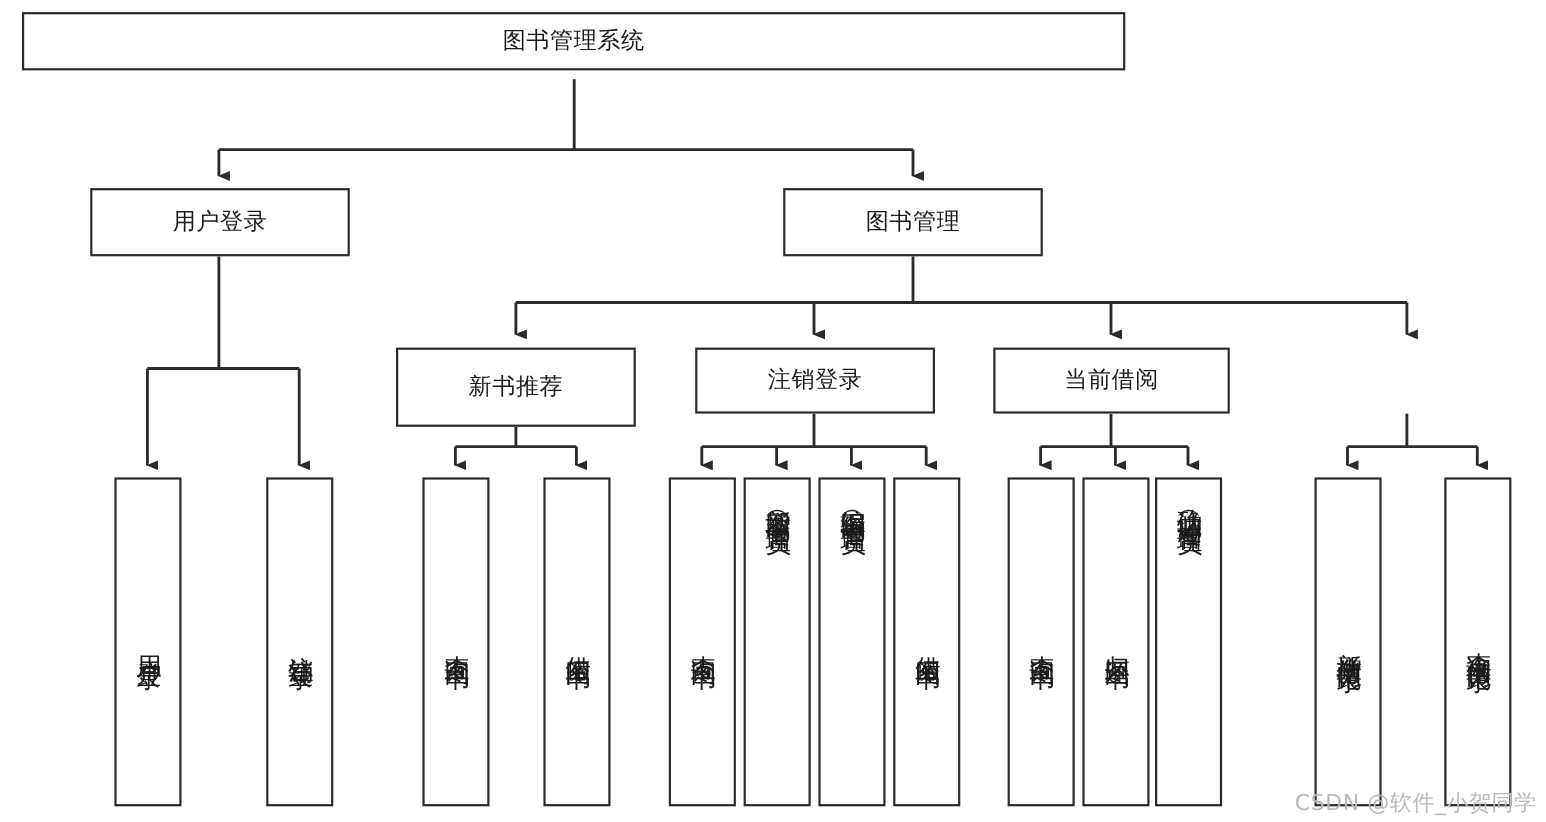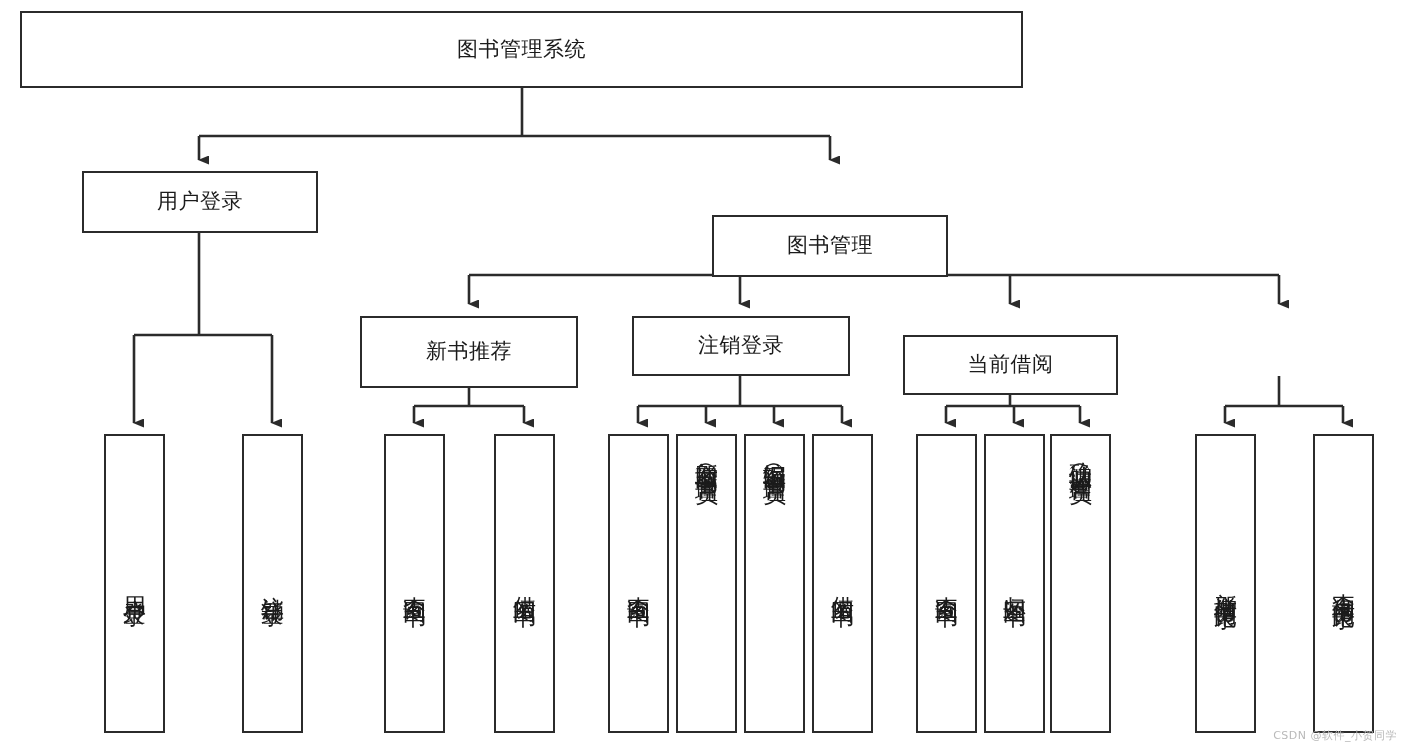--- a/index.html
+++ b/index.html
@@ -57,21 +57,21 @@
     margin: 0 auto;
   }
   .node.vert.mid {
     align-items: center;
     padding-top: 0;
   }
   #watermark {
     position: absolute;
     right: 8px;
     bottom: 4px;
-    font-size: 11px;
+    font-size: 20px;
     color: #b9b9b9;
     white-space: nowrap;
     letter-spacing: 0.5px;
   }
 </style>
 </head>
 <body>
 
 <div id="canvas">
 
@@ -118,41 +118,41 @@
       <path d="M1014,406 L1014,423" marker-end="url(#arrow)"></path>
       <path d="M1080,406 L1080,423" marker-end="url(#arrow)"></path>
 
       <path d="M1279,376 L1279,406"></path>
       <path d="M1225,406 L1343,406"></path>
       <path d="M1225,406 L1225,423" marker-end="url(#arrow)"></path>
       <path d="M1343,406 L1343,423" marker-end="url(#arrow)"></path>
     </g>
   </svg>
 
-  <div class="node horiz" style="left:20px; top:11px; width:1003px; height:77px;">
+  <div class="node horiz" style="left:20px; top:11px; width:1003px; height:53px;">
     <span class="label">图书管理系统</span>
   </div>
 
   <div class="node horiz" style="left:82px; top:171px; width:236px; height:62px;">
     <span class="label">用户登录</span>
   </div>
 
-  <div class="node horiz" style="left:712px; top:171px; width:236px; height:62px;margin-top:44px;">
+  <div class="node horiz" style="left:712px; top:171px; width:236px; height:62px;">
     <span class="label">图书管理</span>
   </div>
 
   <div class="node horiz" style="left:360px; top:316px; width:218px; height:72px;">
     <span class="label">新书推荐</span>
   </div>
 
   <div class="node horiz" style="left:632px; top:316px; width:218px; height:60px;">
     <span class="label">注销登录</span>
   </div>
 
-  <div class="node horiz" style="left:903px; top:335px; width:215px; height:60px;">
+  <div class="node horiz" style="left:903px; top:316px; width:215px; height:60px;">
     <span class="label">当前借阅</span>
   </div>
 
 
   <div class="node vert mid" style="left:104px; top:434px; width:61px; height:299px;">
     <span class="label">用户登录</span>
   </div>
 
   <div class="node vert mid" style="left:242px; top:434px; width:61px; height:299px;">
     <span class="label">注销登录</span>

